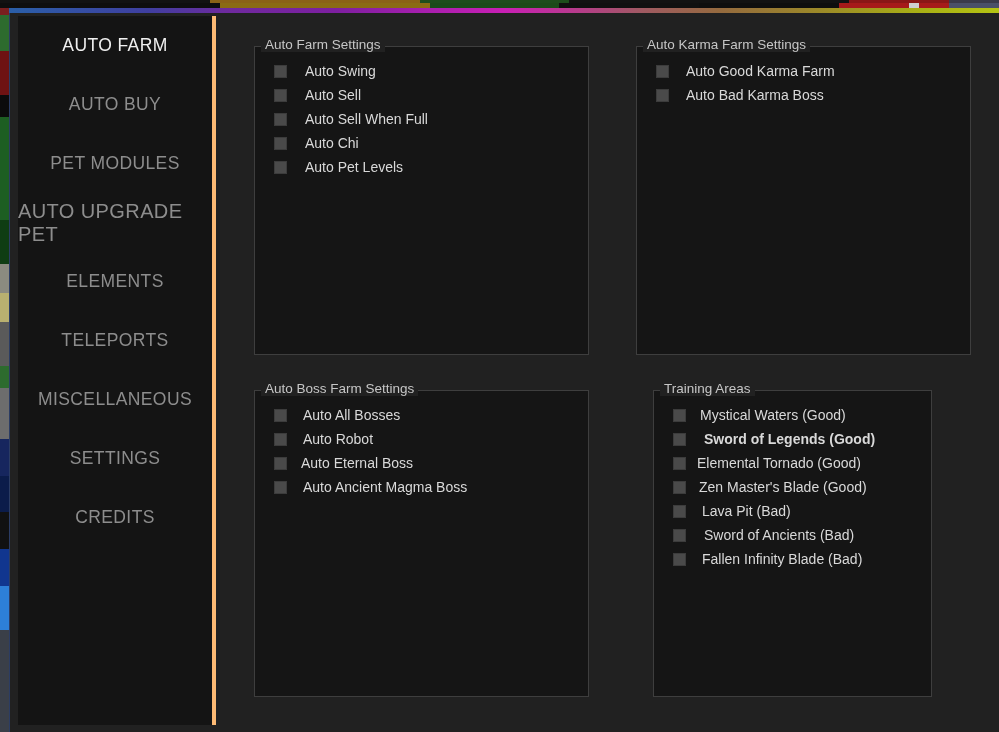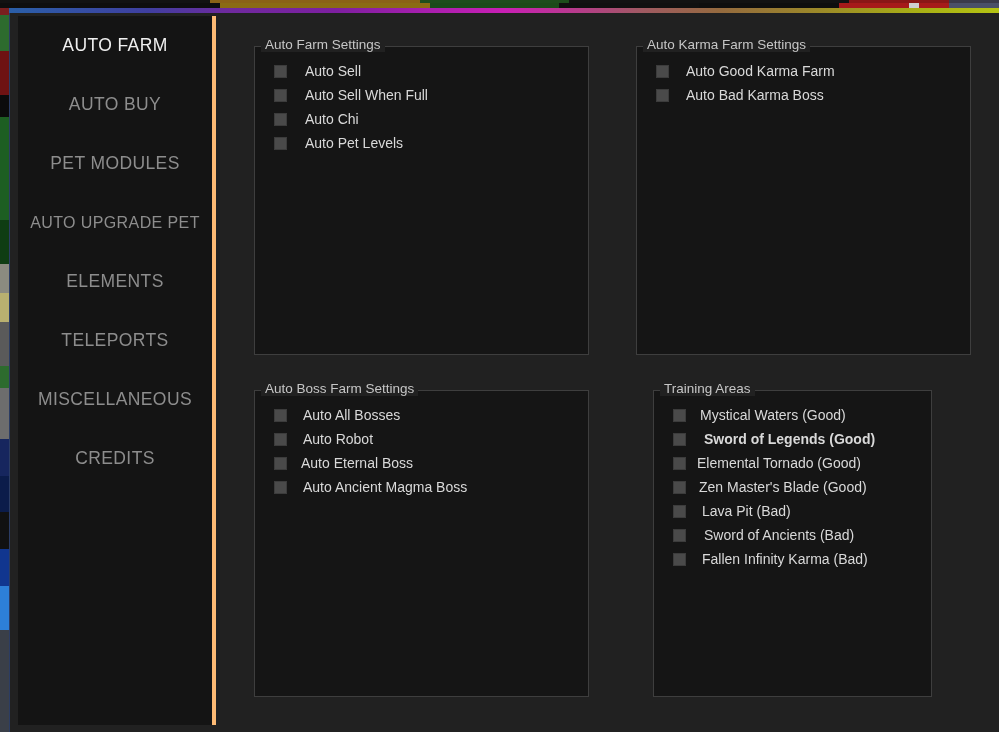--- a/index.html
+++ b/index.html
@@ -126,21 +126,21 @@
     justify-content: center;
     color: #8d8d8d;
     font-size: 17.5px;
     letter-spacing: 0.4px;
     user-select: none;
     cursor: default;
   }
   .nav-item.active {
     color: #f0f0f0;
   }
-  .nav-item.sz-sm { font-size: 16px; align-items: center; }
+  .nav-item.sz-sm { font-size: 20px; align-items: center; }
 
   
   .content {
     position: absolute;
     left: 207px; top: 0;
     width: 783px;
     height: 719px;
   }
 
   .groupbox {
@@ -221,32 +221,39 @@
           <li class="nav-item">
             <span>ELEMENTS</span>
           </li>
           <li class="nav-item">
             <span>TELEPORTS</span>
           </li>
           <li class="nav-item">
             <span>MISCELLANEOUS</span>
           </li>
           <li class="nav-item">
+            <span>SETTINGS</span>
+          </li>
+          <li class="nav-item">
             <span>CREDITS</span>
           </li>
         </ul>
     </nav>
 
     <main class="content">
 
       <section class="groupbox" id="gb-farm">
         <div class="gb-title">Auto Farm Settings</div>
         <div class="gb-body" id="body-farm">
             <div class="check-row">
               <span class="cbox"></span>
+              <span class="clabel" style="margin-left: 18px;">Auto Swing</span>
+            </div>
+            <div class="check-row">
+              <span class="cbox"></span>
               <span class="clabel" style="margin-left: 18px;">Auto Sell</span>
             </div>
             <div class="check-row">
               <span class="cbox"></span>
               <span class="clabel" style="margin-left: 18px;">Auto Sell When Full</span>
             </div>
             <div class="check-row">
               <span class="cbox"></span>
               <span class="clabel" style="margin-left: 18px;">Auto Chi</span>
             </div>
@@ -315,20 +322,20 @@
             <div class="check-row">
               <span class="cbox"></span>
               <span class="clabel" style="margin-left: 16px;">Lava Pit (Bad)</span>
             </div>
             <div class="check-row">
               <span class="cbox"></span>
               <span class="clabel" style="margin-left: 18px;">Sword of Ancients (Bad)</span>
             </div>
             <div class="check-row">
               <span class="cbox"></span>
-              <span class="clabel" style="margin-left: 16px;">Fallen Infinity Karma (Bad)</span>
+              <span class="clabel" style="margin-left: 16px;">Fallen Infinity Blade (Bad)</span>
             </div>
           </div>
       </section>
 
     </main>
   </div>
 </div>
 
 </body></html>

